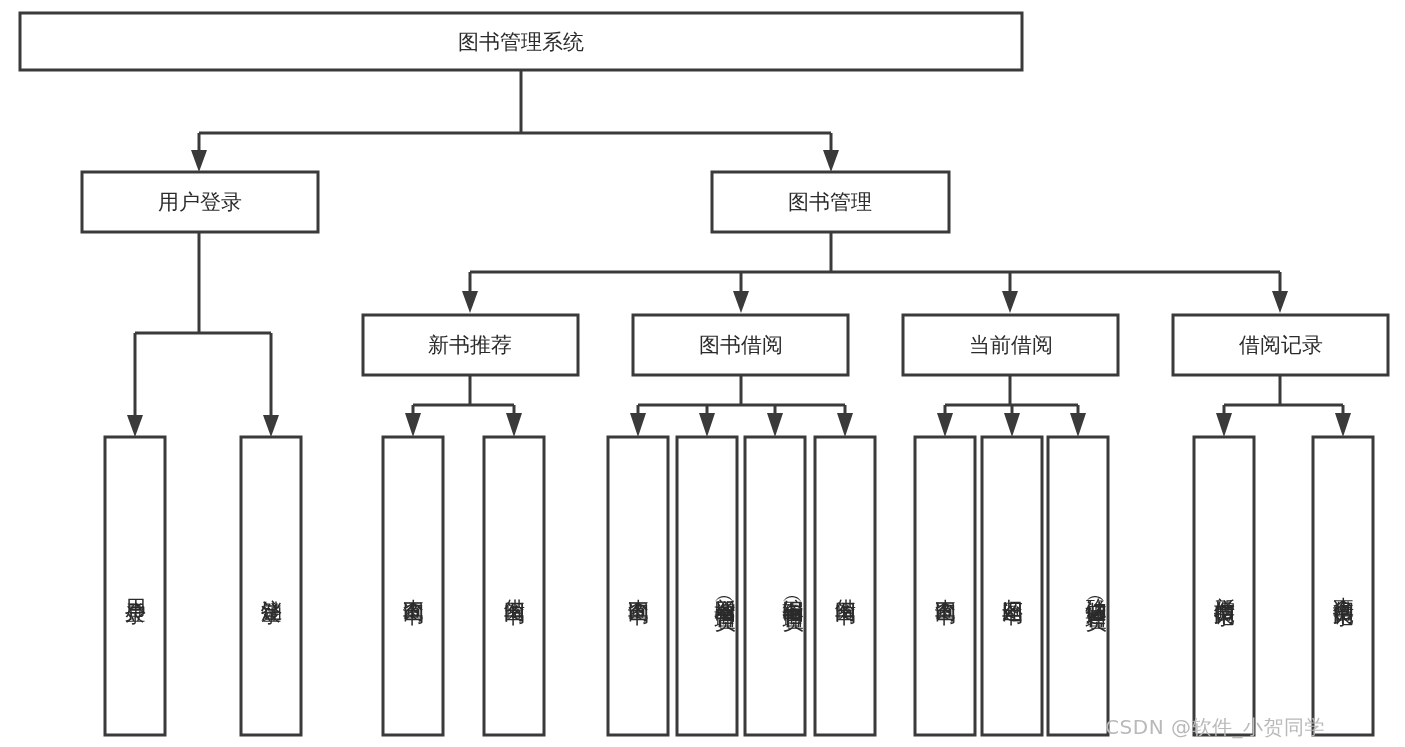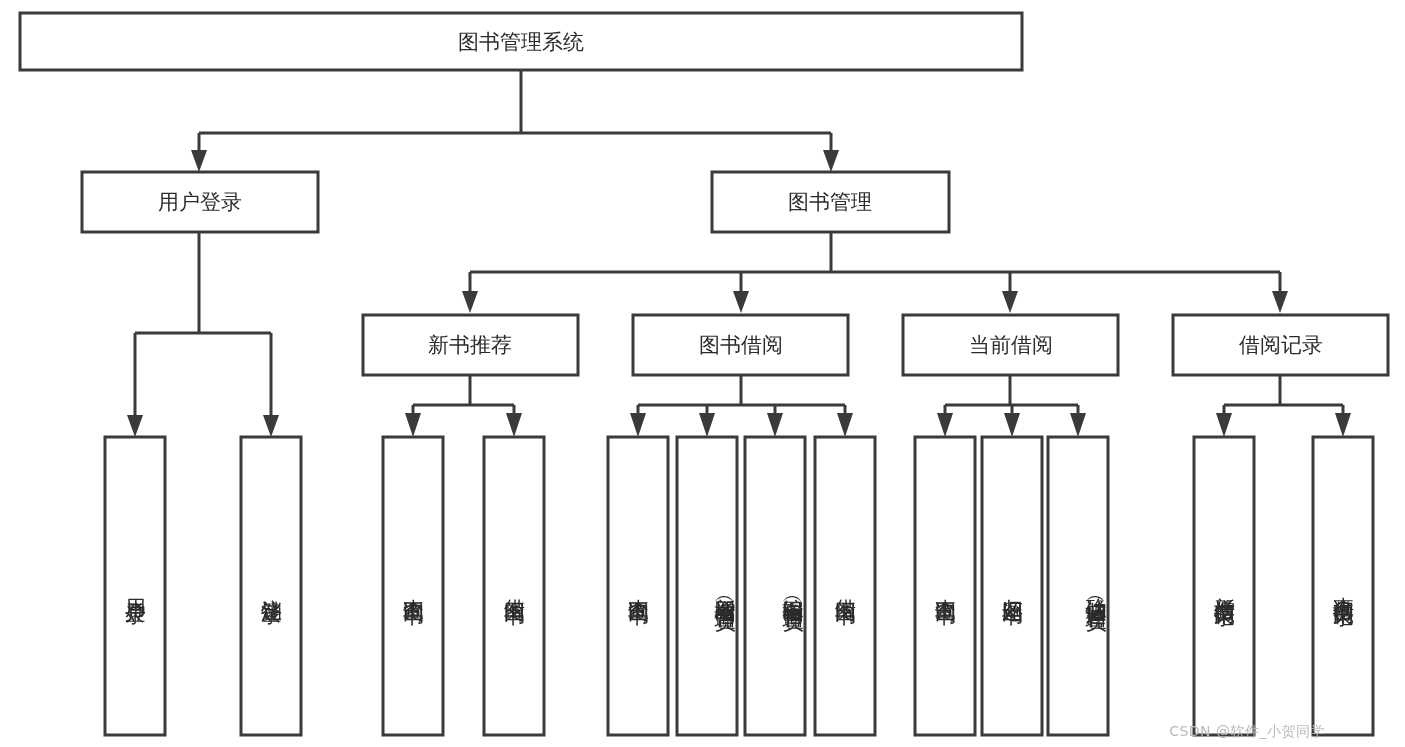--- a/index.html
+++ b/index.html
@@ -67,21 +67,21 @@
   }
   .vlabel.top-aligned {
     align-items: flex-start;
     padding-top: 4px;
   }
   #watermark {
     position: absolute;
     right: 10px;
     bottom: 6px;
     font-family: "DejaVu Sans", "Liberation Sans", sans-serif;
-    font-size: 14px;
+    font-size: 20px;
     color: #b9b9b9;
     letter-spacing: 0.5px;
     white-space: nowrap;
   }
 </style>
 </head>
 <body>
 
 <div id="diagram-root">
 

